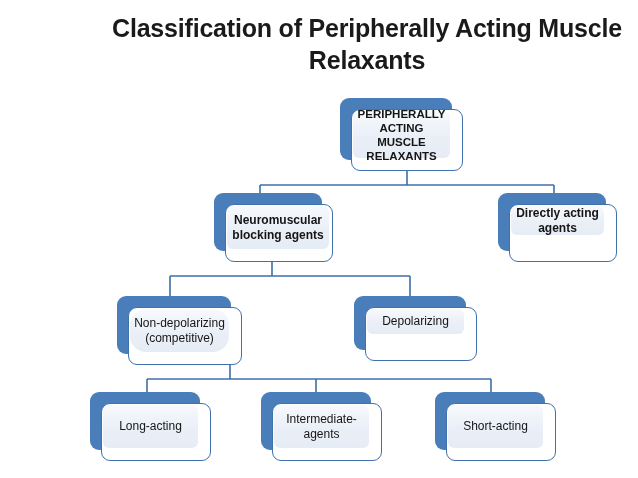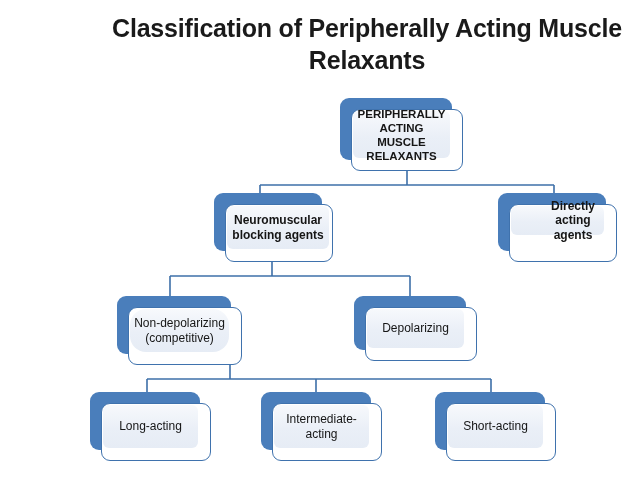--- a/index.html
+++ b/index.html
@@ -109,31 +109,31 @@
   .node.n-root .label-panel { width: 97px; height: 47px; }
 
   .node.n-nmba        { left: 166px; top: 193px; }
   .node.n-nmba .shadow-box,
   .node.n-nmba .front-box { width: 108px; height: 58px; }
   .node.n-nmba .label-panel { width: 102px; height: 43px; }
 
   .node.n-direct      { left: 450px; top: 193px; }
   .node.n-direct .shadow-box,
   .node.n-direct .front-box { width: 108px; height: 58px; }
-  .node.n-direct .label-panel { width: 93px; height: 29px; padding-left: 35px; }
+  .node.n-direct .label-panel { width: 93px; height: 29px; }
 
   .node.n-nondepol    { left: 69px;  top: 296px; }
   .node.n-nondepol .shadow-box,
   .node.n-nondepol .front-box { width: 114px; height: 58px; }
   .node.n-nondepol .label-panel { width: 99px; height: 43px; border-radius: 16px; }
 
   .node.n-depol       { left: 306px; top: 296px; }
   .node.n-depol .shadow-box,
   .node.n-depol .front-box { width: 112px; height: 54px; }
-  .node.n-depol .label-panel { width: 97px; height: 39px; }
+  .node.n-depol .label-panel { width: 97px; height: 25px; }
 
   .node.n-long        { left: 42px;  top: 392px; }
   .node.n-inter       { left: 213px; top: 392px; }
   .node.n-short       { left: 387px; top: 392px; }
   .node.n-long .shadow-box,  .node.n-long .front-box,
   .node.n-inter .shadow-box, .node.n-inter .front-box,
   .node.n-short .shadow-box, .node.n-short .front-box { width: 110px; height: 58px; }
   .node.n-long .label-panel,
   .node.n-inter .label-panel,
   .node.n-short .label-panel { width: 95px; height: 43px; }
@@ -217,21 +217,21 @@
     <div class="label-panel">
       <span class="label">Long-acting</span>
     </div>
   </div>
 
   <div class="node n-inter">
     <div class="shadow-box"></div>
     <div class="front-box"></div>
     <div class="label-panel">
       <span class="label">Intermediate-
-acting</span>
+agents</span>
     </div>
   </div>
 
   <div class="node n-short">
     <div class="shadow-box"></div>
     <div class="front-box"></div>
     <div class="label-panel">
       <span class="label">Short-acting</span>
     </div>
   </div>

